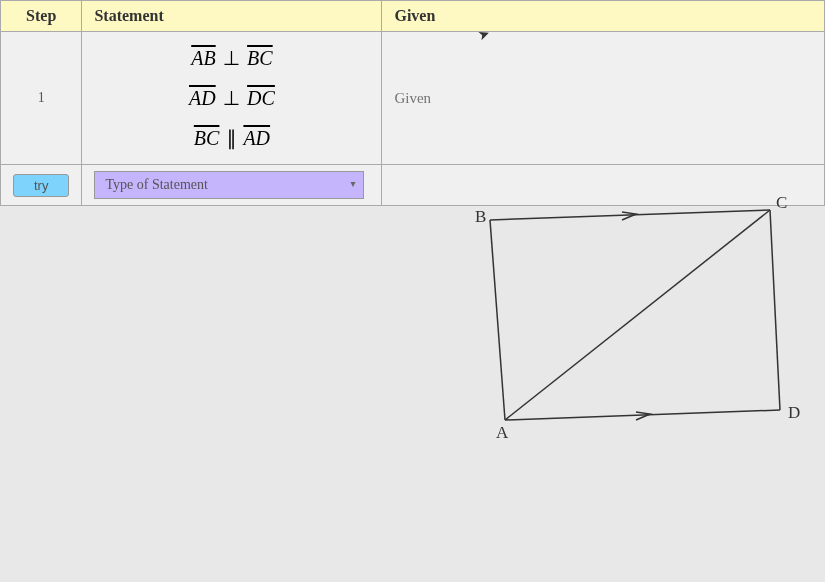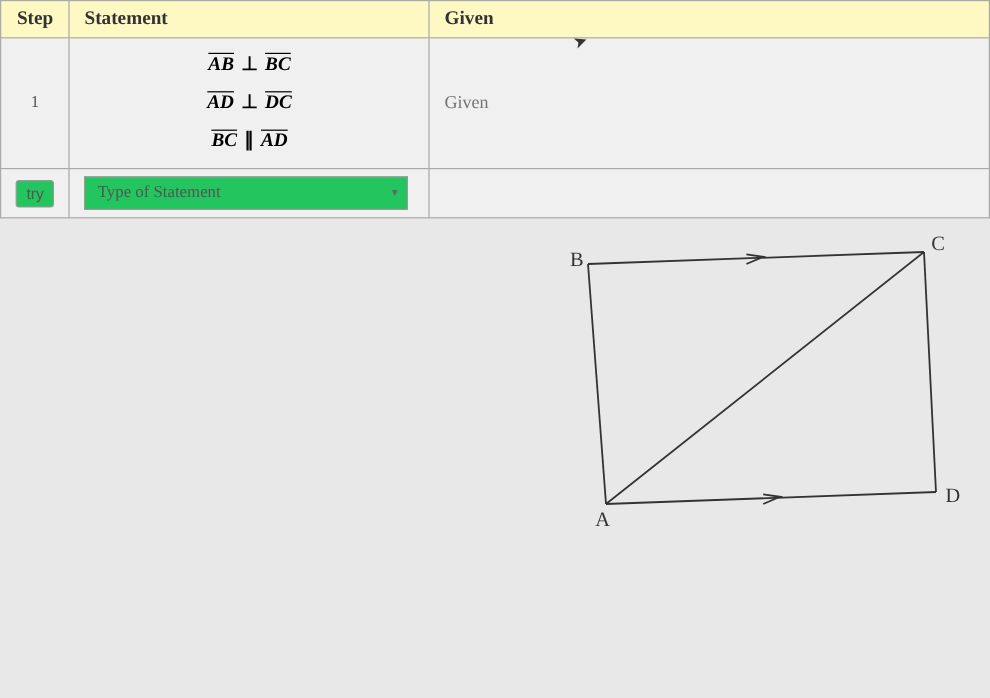--- a/index.html
+++ b/index.html
@@ -45,23 +45,22 @@
     }
     td.step-cell {
       text-align: center;
       font-size: 14px;
       color: #555;
       width: 50px;
     }
     td.statement-cell {
       width: 300px;
       text-align: center;
-      font-size: 16px;
+      font-size: 20px;
       line-height: 2;
-      font-weight: bold;
     }
     td.reason-cell {
       font-size: 15px;
       color: #737373;
     }
     .overline {
       text-decoration: overline;
       font-style: italic;
       display: inline-block;
       margin: 0 2px;
@@ -69,35 +68,35 @@
     .math-line {
       display: block;
     }
     .try-row td {
       padding: 6px;
     }
     .try-button {
       display: inline-block;
       border: 1px solid #999;
       border-radius: 3px;
-      padding: 3px 8px;
+      padding: 3px 20px;
       font-size: 13px;
       color: #555;
-      background: #22c55e;
+      background: #7dd3fc;
       cursor: pointer;
       font-family: Arial, sans-serif;
     }
     .type-statement {
       display: inline-block;
       width: 270px;
       border: 1px solid #999;
       padding: 5px 10px;
       font-size: 14px;
       color: #555;
-      background: #22c55e;
+      background: #c4b5fd;
       position: relative;
       cursor: pointer;
       font-family: 'Times New Roman', serif;
       text-align: left;
     }
     .type-statement::after {
       content: "▾";
       position: absolute;
       right: 8px;
       top: 6px;

